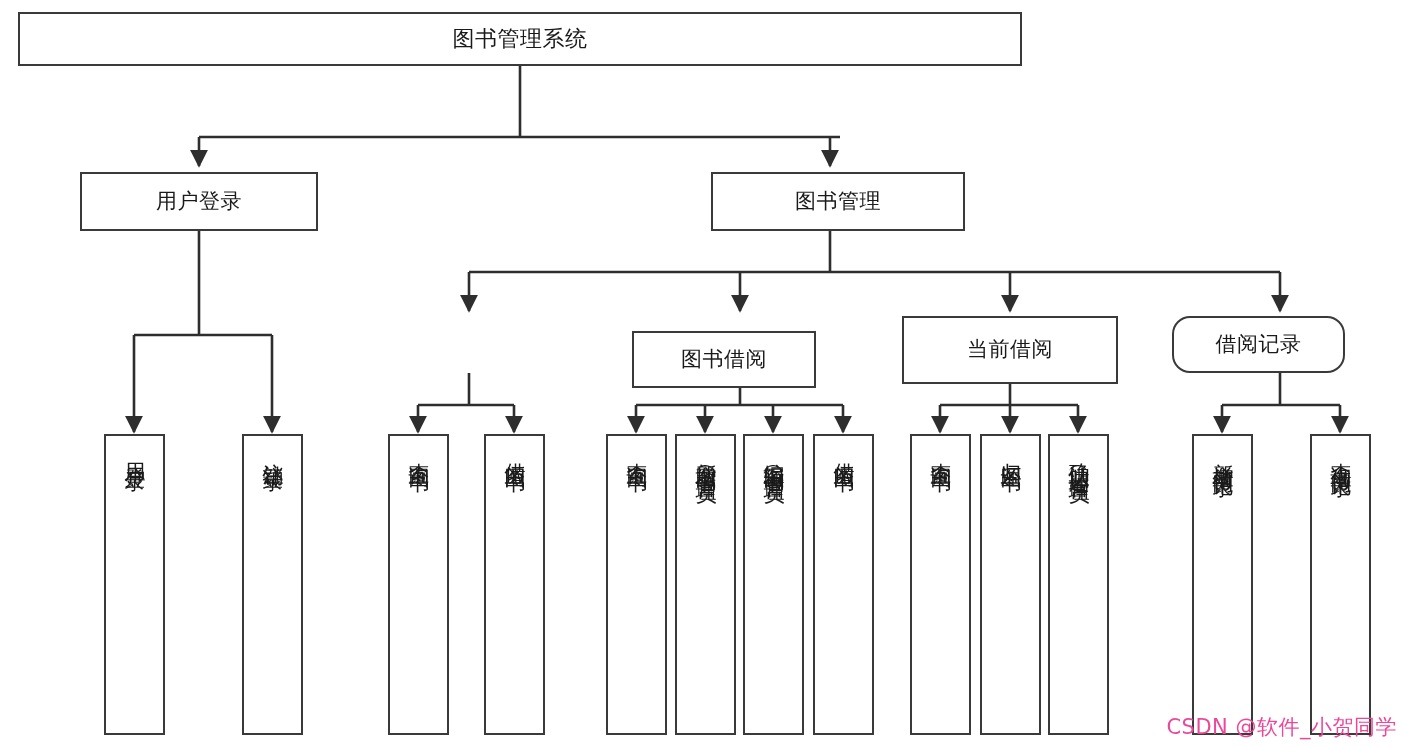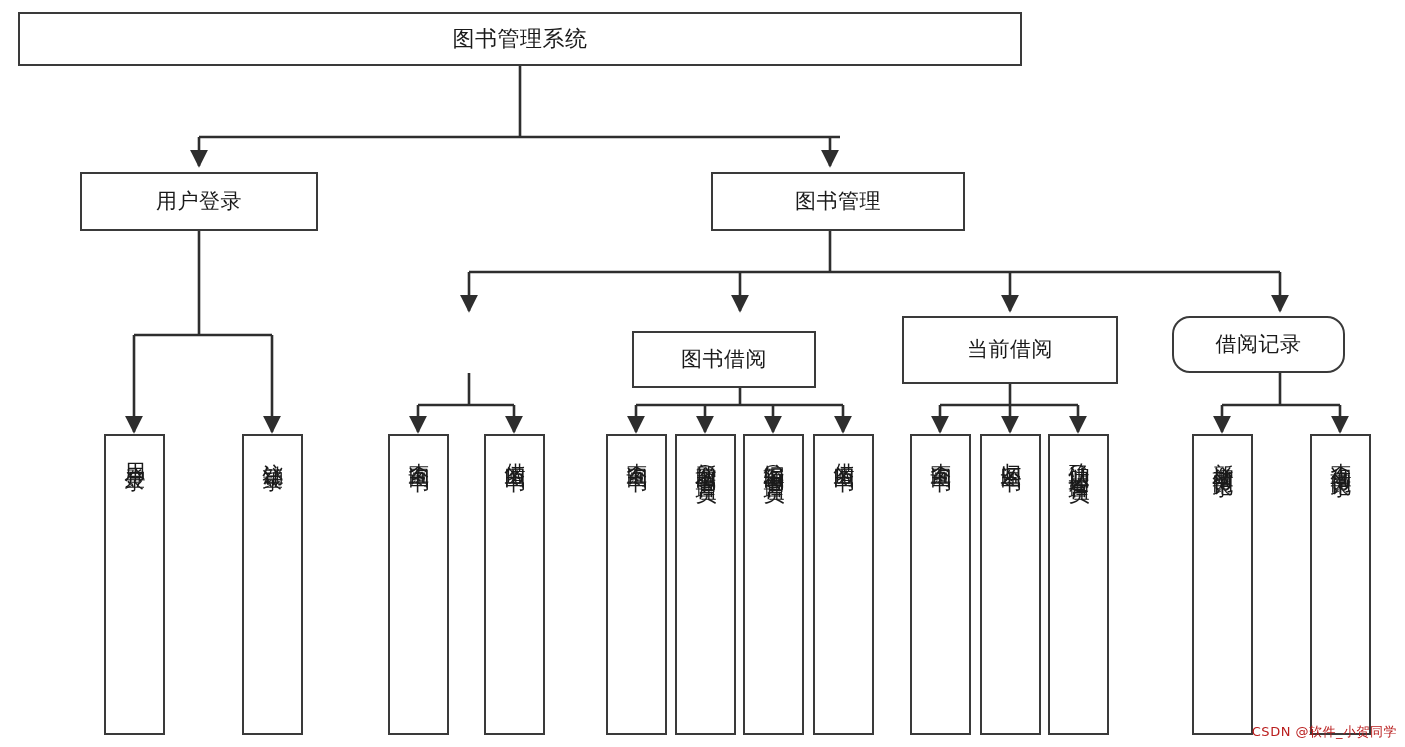--- a/index.html
+++ b/index.html
@@ -59,22 +59,22 @@
     text-orientation: upright;
     font-size: 21px;
     line-height: 1;
     letter-spacing: 3px;
     white-space: nowrap;
   }
   .watermark {
     position: absolute;
     right: 8px;
     bottom: 6px;
-    font-size: 13px;
-    color: #b91c1c;
+    font-size: 21px;
+    color: #ec4899;
     letter-spacing: 0.5px;
     white-space: nowrap;
     user-select: none;
   }
 </style>
 </head>
 <body>
 
 <div id="canvas">
 

